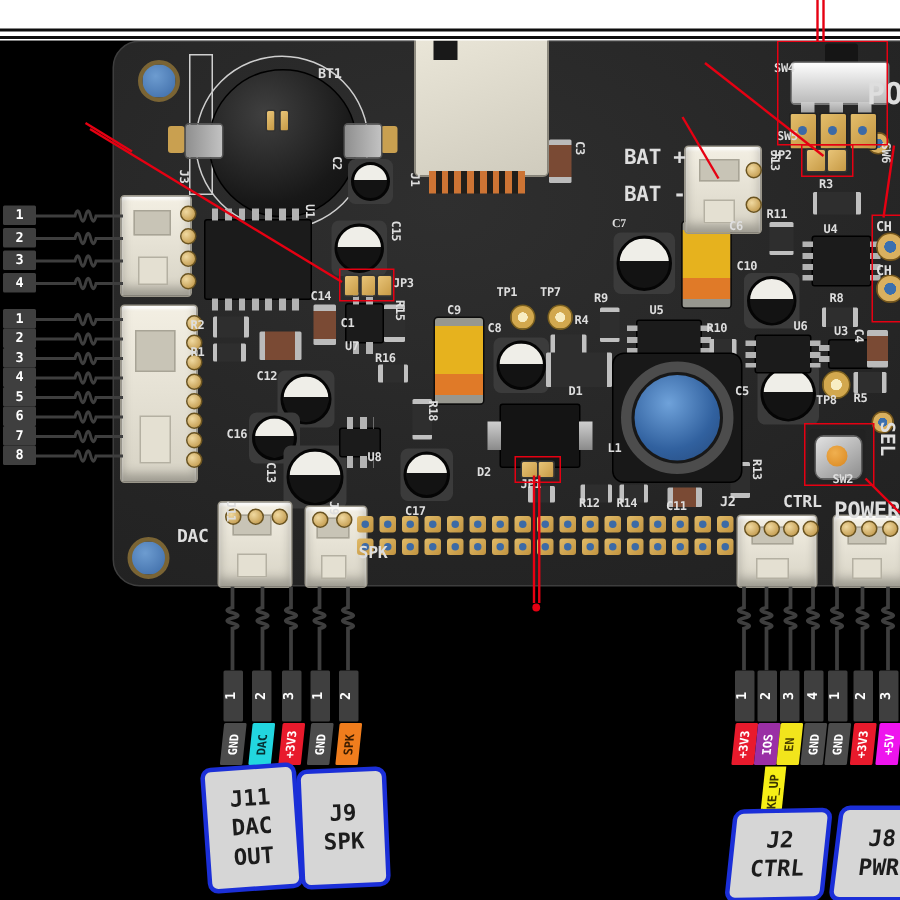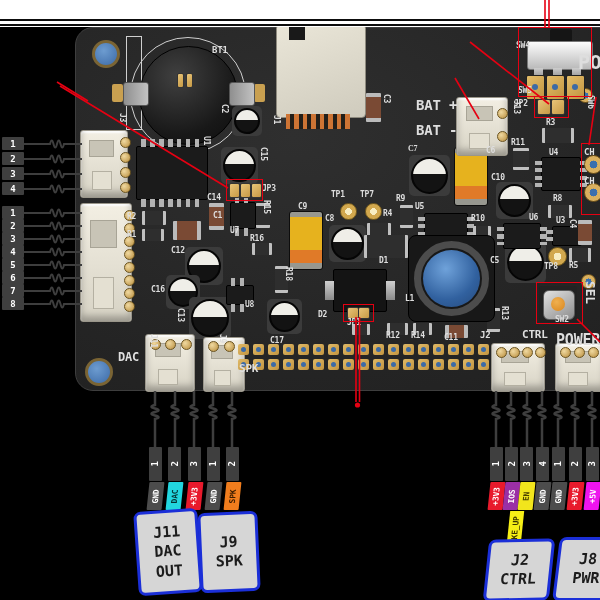--- a/index.html
+++ b/index.html
@@ -254,21 +254,21 @@
       <span class="sk rot" style="left: 229px; top: 104px;">C2</span>
       <span class="sk rot" style="left: 281px; top: 115px;">J1</span>
       <span class="sk rot" style="left: 391px; top: 94px;">C3</span>
       <span class="sk rot" style="left: 211px; top: 136px;">U1</span>
       <span class="sk rot" style="left: 268px; top: 147px;">C15</span>
       <span class="sk" style="left: 262px; top: 184px;">JP3</span>
       <span class="sk" style="left: 207px; top: 193px;">C14</span>
       <span class="sk" style="left: 230px; top: 226px;">U7</span>
       <span class="sk rot" style="left: 271px; top: 200px;">R15</span>
       <span class="sk" style="left: 250px; top: 234px;">R16</span>
-      <span class="sk" style="left: 181px; top: 211px; padding-left: 32px;">C1</span>
+      <span class="sk" style="left: 195px; top: 211px; padding-left: 32px;">C1</span>
       <span class="sk" style="left: 127px; top: 212px;">R2</span>
       <span class="sk" style="left: 127px; top: 230px;">R1</span>
       <span class="sk" style="left: 171px; top: 246px;">C12</span>
       <span class="sk" style="left: 151px; top: 285px;">C16</span>
       <span class="sk rot" style="left: 185px; top: 308px;">C13</span>
       <span class="sk" style="left: 270px; top: 336px;">C17</span>
       <span class="sk" style="left: 245px; top: 300px;">U8</span>
       <span class="sk rot" style="left: 293px; top: 267px;">R18</span>
       <span class="sk" style="left: 298px; top: 202px;">C9</span>
       <span class="sk" style="left: 325px; top: 214px;">C8</span>
@@ -279,21 +279,21 @@
       <span class="sk" style="left: 379px; top: 256px;">D1</span>
       <span class="sk" style="left: 318px; top: 310px;">D2</span>
       <span class="sk" style="left: 347px; top: 318px;">JP1</span>
       <span class="sk" style="left: 405px; top: 294px;">L1</span>
       <span class="sk" style="left: 408px; top: 144px; font-family: Liberation Serif, serif;">C7</span>
       <span class="sk" style="left: 486px; top: 146px;">C6</span>
       <span class="sk" style="left: 511px; top: 138px;">R11</span>
       <span class="sk" style="left: 491px; top: 173px;">C10</span>
       <span class="sk" style="left: 549px; top: 148px;">U4</span>
       <span class="sk" style="left: 553px; top: 194px;">R8</span>
-      <span class="sk" style="left: 415px; top: 202px;">U5</span>
+      <span class="sk" style="left: 433px; top: 202px;">U5</span>
       <span class="sk" style="left: 471px; top: 214px;">R10</span>
       <span class="sk" style="left: 529px; top: 213px;">U6</span>
       <span class="sk" style="left: 556px; top: 216px;">U3</span>
       <span class="sk rot" style="left: 577px; top: 219px;">C4</span>
       <span class="sk" style="left: 490px; top: 256px;">C5</span>
       <span class="sk" style="left: 544px; top: 262px;">TP8</span>
       <span class="sk" style="left: 569px; top: 261px;">R5</span>
       <span class="sk" style="left: 555px; top: 315px;">SW2</span>
       <span class="sk" style="left: 546px; top: 118px;">R3</span>
       <span class="sk" style="left: 514px; top: 99px;">JP2</span>

